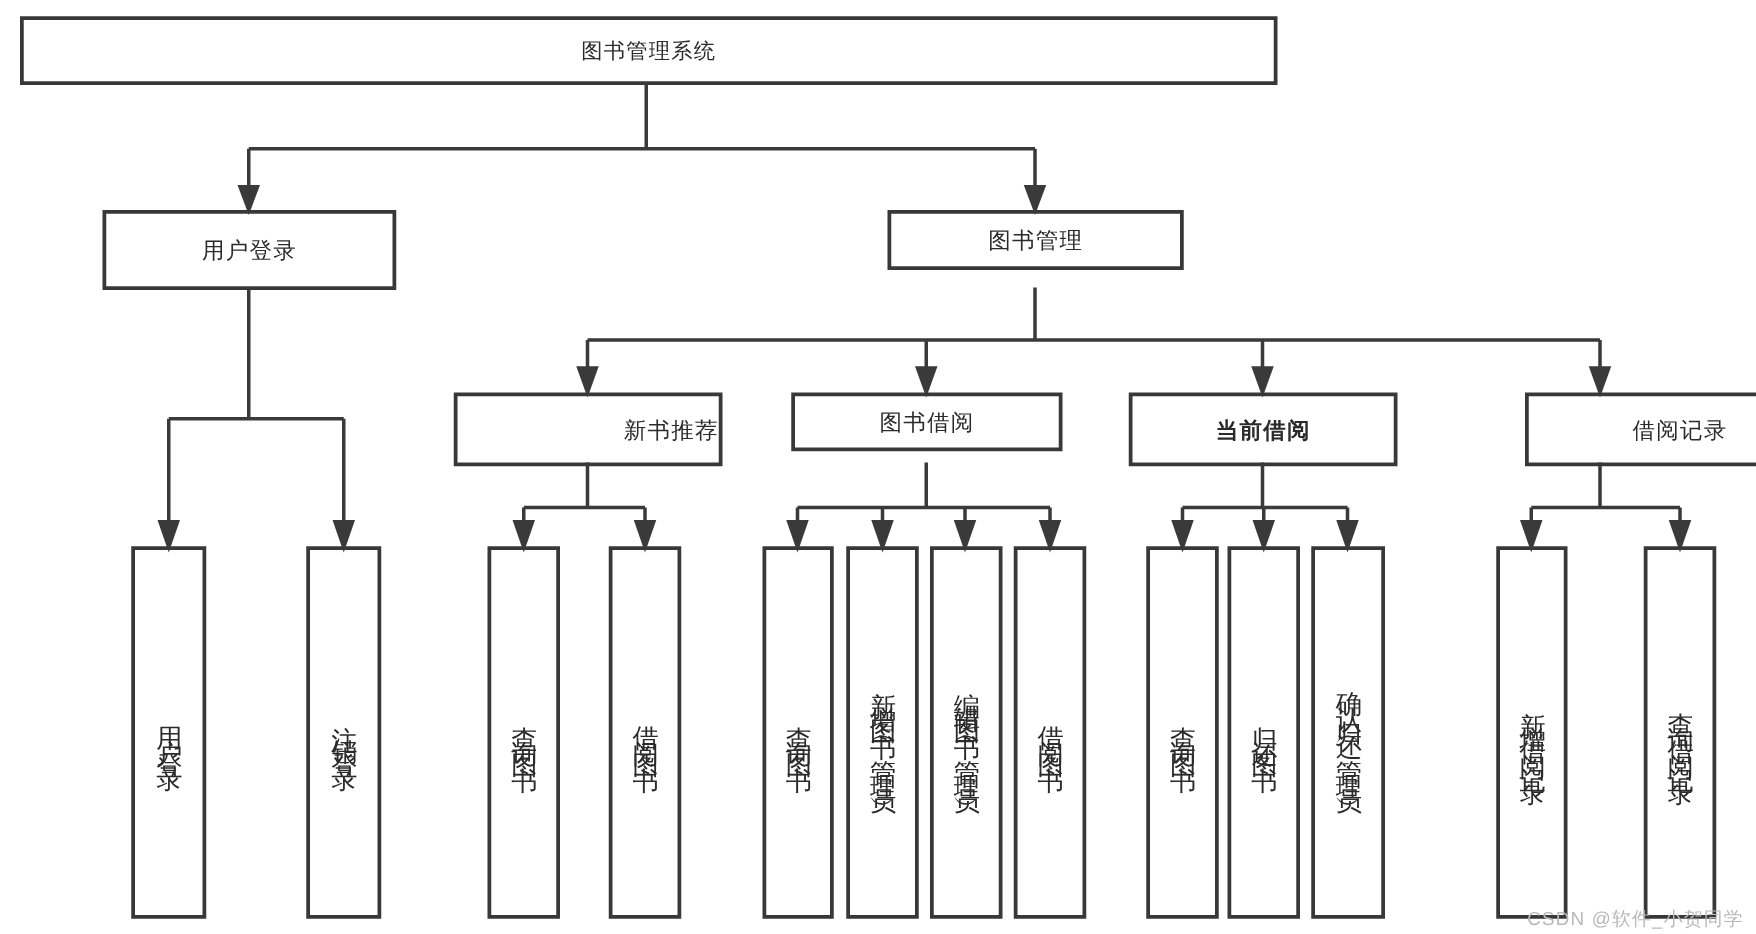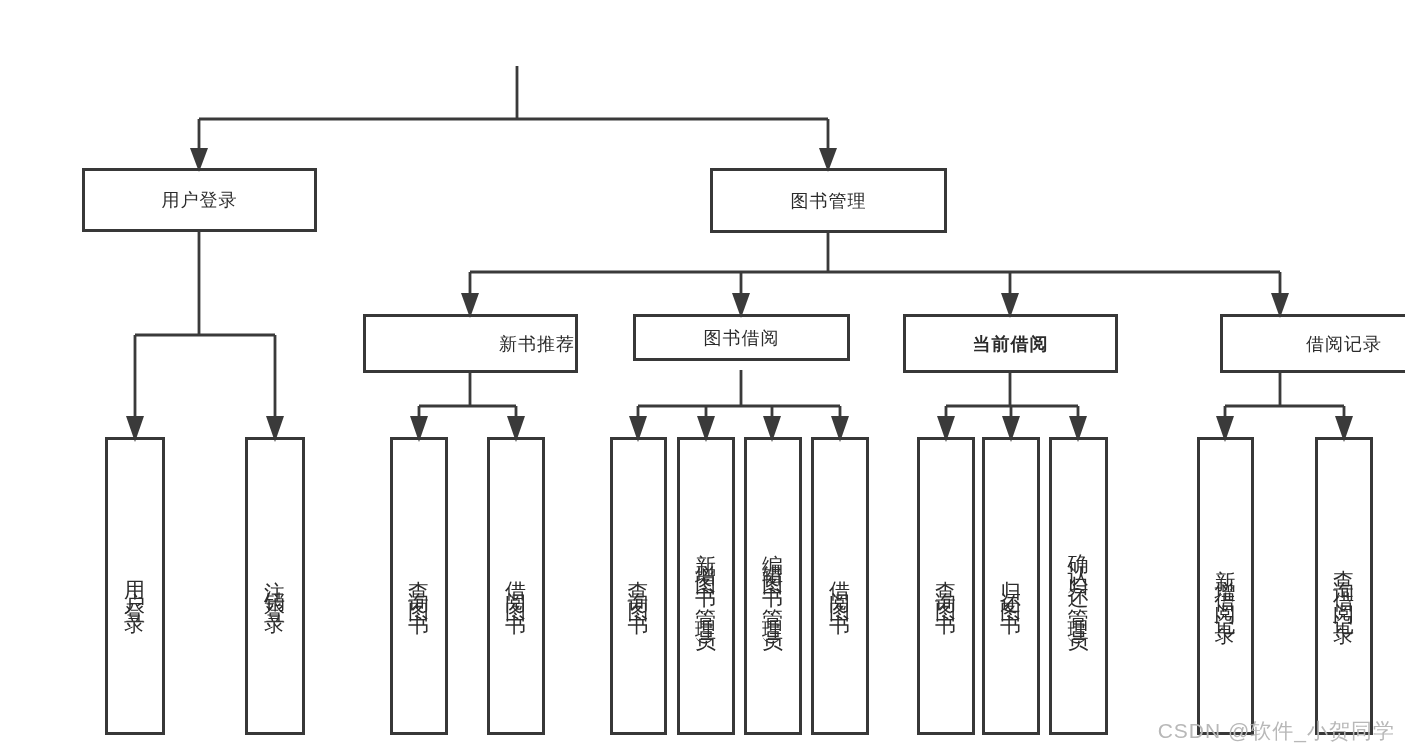--- a/index.html
+++ b/index.html
@@ -29,21 +29,21 @@
     position:absolute;z-index:1;top:437px;height:298px;background:#fff;
     border:3px solid var(--border);
     display:flex;align-items:center;justify-content:center;overflow:hidden;
   }
   .leaf .vtext{
     writing-mode:vertical-rl;text-orientation:mixed;
     font-size:21px;line-height:1;letter-spacing:11px;white-space:nowrap;
   }
   .watermark{
     position:absolute;z-index:3;right:10px;bottom:2px;
-    font-size:21px;color:var(--wm);letter-spacing:1px;white-space:nowrap;
+    font-size:15px;color:var(--wm);letter-spacing:1px;white-space:nowrap;
   }
 </style>
 </head>
 <body>
 
 <div class="stage">
 
   <svg class="connectors" width="1405" height="747" viewBox="0 0 1405 747">
 
     <path d="M517 66 V119 M199 119 H828 M199 119 V152 M828 119 V152"></path>
@@ -73,25 +73,28 @@
     <path d="M1010 370 V406 M946 406 H1078 M946 406 V418 M1011 406 V418 M1078 406 V418"></path>
     <polygon points="937,416 955,416 946,442"></polygon>
     <polygon points="1002,416 1020,416 1011,442"></polygon>
     <polygon points="1069,416 1087,416 1078,442"></polygon>
 
     <path d="M1280 370 V406 M1225 406 H1344 M1225 406 V418 M1344 406 V418"></path>
     <polygon points="1216,416 1234,416 1225,442"></polygon>
     <polygon points="1335,416 1353,416 1344,442"></polygon>
   </svg>
 
+  <div class="hnode root" style="left:16px;top:13px;width:1006px;height:55px;">
+    <span>图书管理系统</span>
+  </div>
 
   <div class="hnode" style="left:82px;top:168px;width:235px;height:64px;">
     <span>用户登录</span>
   </div>
-  <div class="hnode" style="left:710px;top:168px;width:237px;height:65px;">
+  <div class="hnode" style="left:710px;top:168px;width:237px;height:48px;">
     <span>图书管理</span>
   </div>
 
   <div class="hnode" style="left:363px;top:314px;width:215px;height:59px;justify-content:flex-end;">
     <span>新书推荐</span>
   </div>
   <div class="hnode" style="left:633px;top:314px;width:217px;height:47px;">
     <span>图书借阅</span>
   </div>
   <div class="hnode" style="left:903px;top:314px;width:215px;height:59px;font-weight:bold;">

